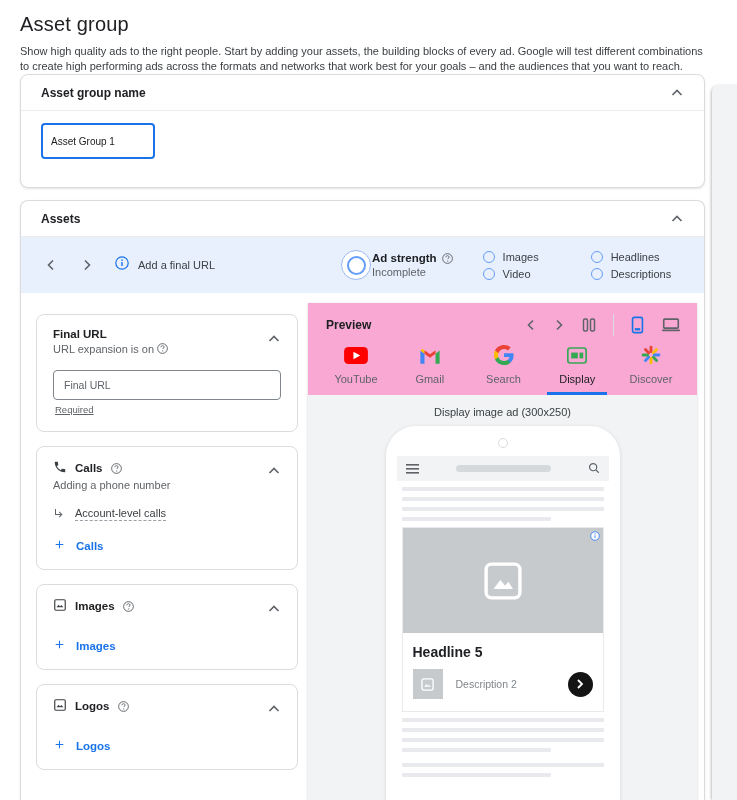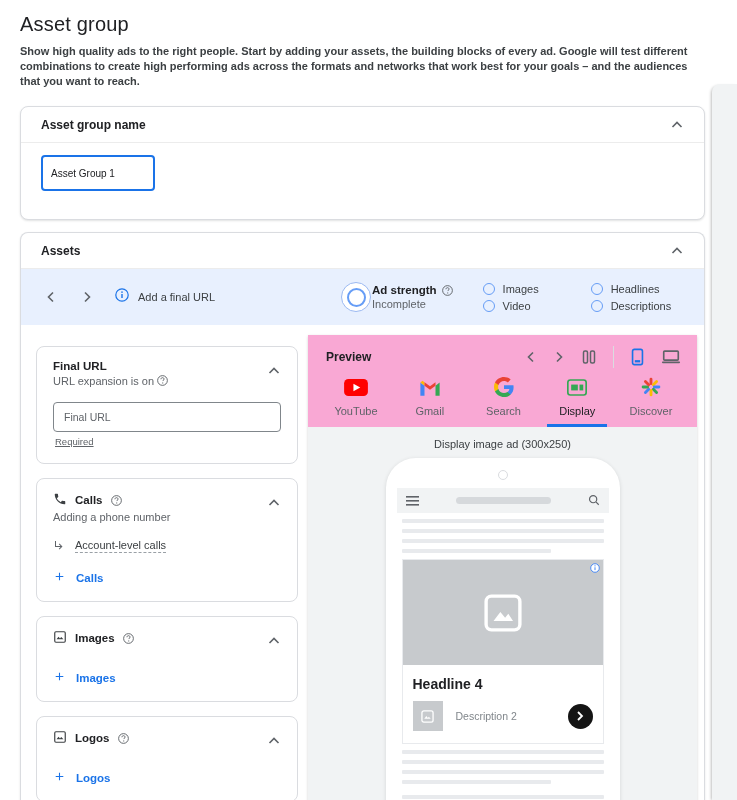--- a/index.html
+++ b/index.html
@@ -4,21 +4,21 @@
 <style>
   * { box-sizing: border-box; margin: 0; padding: 0; }
   html,body { width:737px; height:800px; }
   body {
     font-family: "Liberation Sans", "DejaVu Sans", sans-serif;
     background:#fff; color:#202124; overflow:hidden; position:relative;
   }
   .content { position:absolute; left:20px; top:0; width:685px; }
 
   .page-title { font-size:20px; font-weight:400; letter-spacing:.2px; margin:13px 0 8px; color:#202124; }
-  .page-desc { font-size:11px; line-height:15px; color:#3c4043; margin-bottom:17px; max-width:690px;font-weight:bold; }
+  .page-desc { font-size:11px; line-height:15px; color:#3c4043; max-width:690px; }
 
   .card { background:#fff; border:1px solid #dadce0; border-radius:8px;
           box-shadow:0 1px 2px rgba(60,64,67,.15); }
   .card-header { display:flex; align-items:center; justify-content:space-between;
                  padding:10px 20px; border-bottom:1px solid #ececec;
                  font-size:12px; font-weight:700; color:#202124; min-height:36px; }
   .chev-up { width:14px; height:14px; flex:none; cursor:pointer; }
   .chev-up svg { display:block; }
 
   
@@ -477,21 +477,21 @@
                           <path d="M9 25.5l6.5-8.5 4.5 5.5 3-3.8 4.5 6.8z" fill="#fff"></path>
                         </svg>
                       <span class="ad-info">
                         <svg width="10" height="10" viewBox="0 0 14 14">
                             <circle cx="7" cy="7" r="6" fill="#fff" stroke="#4285f4" stroke-width="1.3"></circle>
                             <rect x="6.3" y="6" width="1.4" height="4" fill="#4285f4"></rect>
                             <rect x="6.3" y="3.2" width="1.4" height="1.6" fill="#4285f4"></rect>
                           </svg>
                       </span>
                     </div>
-                    <div class="ad-headline">Headline 4</div>
+                    <div class="ad-headline">Headline 5</div>
                     <div class="ad-desc-row">
                       <span class="ad-thumb">
                         <svg width="13" height="13" viewBox="0 0 14 14">
                             <rect x="1" y="1" width="12" height="12" rx="2" fill="none" stroke="#fff" stroke-width="1.4"></rect>
                             <path d="M3.5 9.5l2.3-3 1.6 2 1-1.3 2.1 2.3z" fill="#fff"></path>
                           </svg>
                       </span>
                       <span class="ad-desc">Description 2</span>
                       <span class="ad-arrow">
                         <svg width="10" height="10" viewBox="0 0 10 10">

